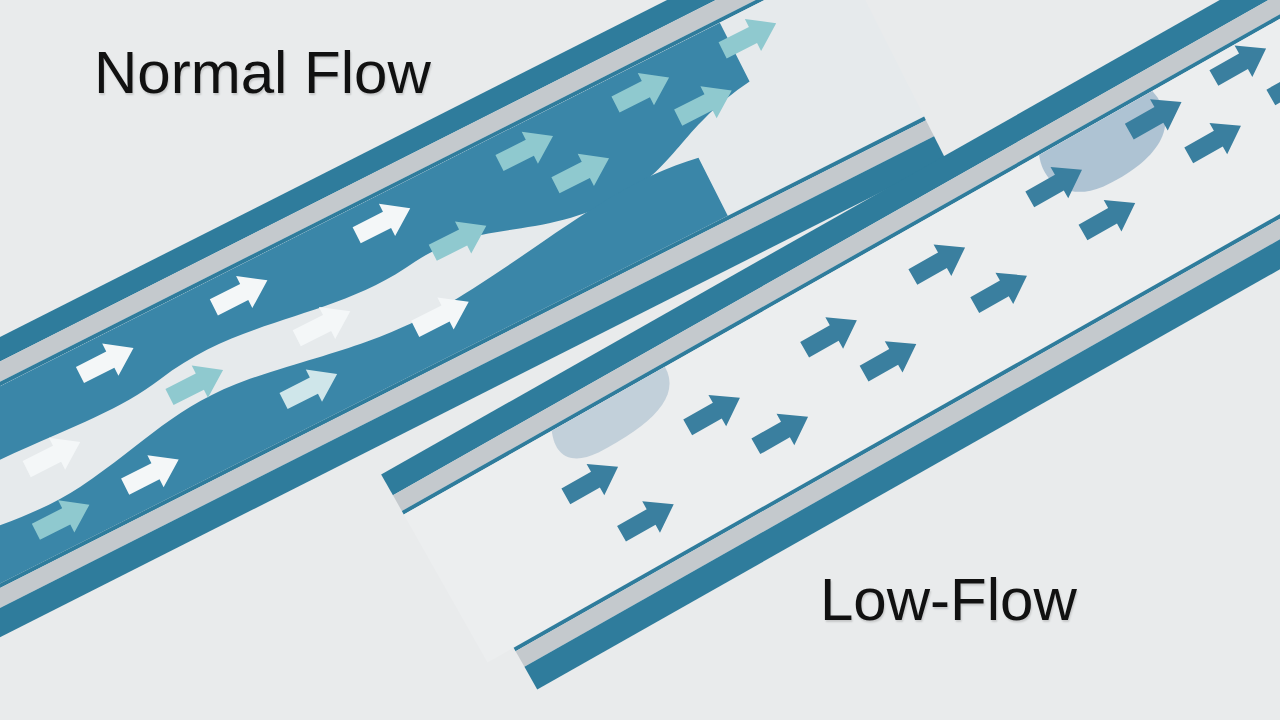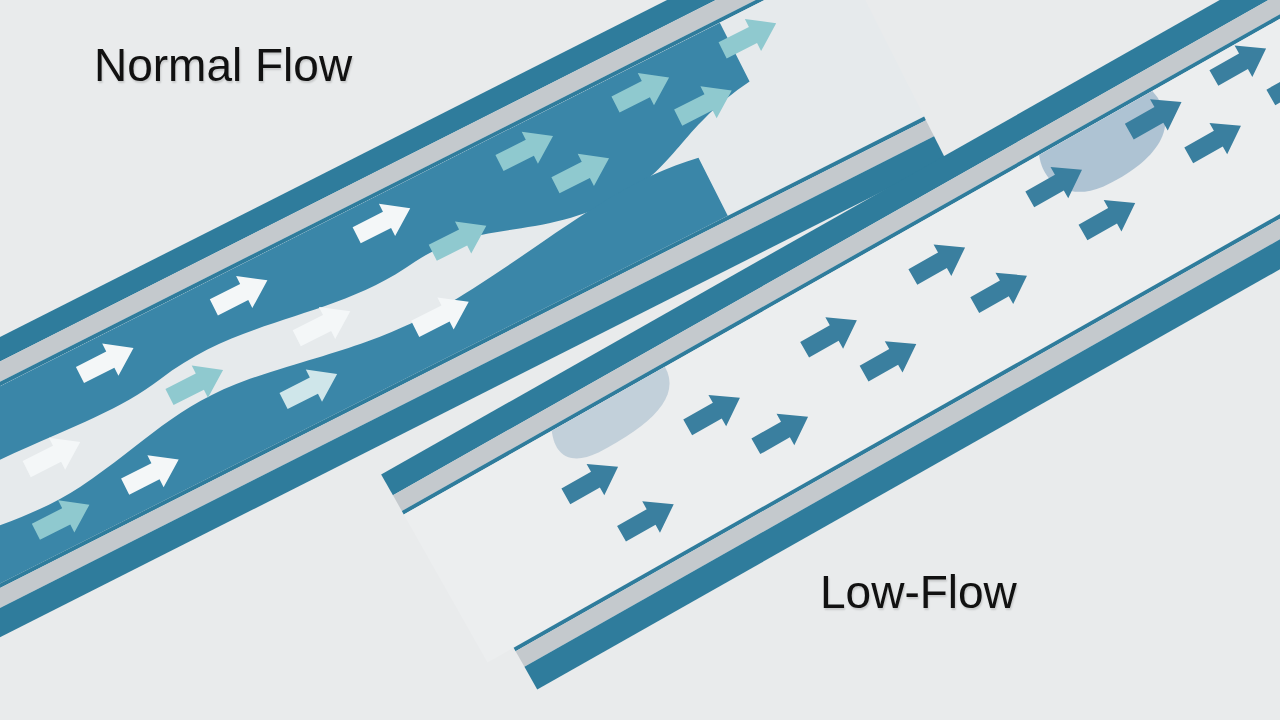--- a/index.html
+++ b/index.html
@@ -1,18 +1,18 @@
 <!DOCTYPE html>
 <html><head>
 <meta charset="utf-8">
 <style>
   html, body { margin:0; padding:0; }
   body { width:1280px; height:720px; overflow:hidden; background:#e9ebec; font-family:"Liberation Sans", sans-serif; position:relative; }
   svg { position:absolute; left:0; top:0; }
-  .label { position:absolute; color:#111; font-family:"Liberation Sans", sans-serif; font-size:46px; letter-spacing:0px; text-shadow: 1px 2px 2px rgba(0,0,0,0.15); }
+  .label { position:absolute; color:#111; font-family:"Liberation Sans", sans-serif; font-size:60px; letter-spacing:0px; text-shadow: 1px 2px 2px rgba(0,0,0,0.15); }
   #label-normal { left:94px; top:38px; }
   #label-low { left:820px; top:565px; }
 </style>
 </head>
 <body>
 
 <svg width="1280" height="720" viewBox="0 0 1280 720">
   <defs>
     <g id="arrow">
       <polygon points="0,-9 34,-9 34,-18 60,0 34,18 34,9 0,9"></polygon>

